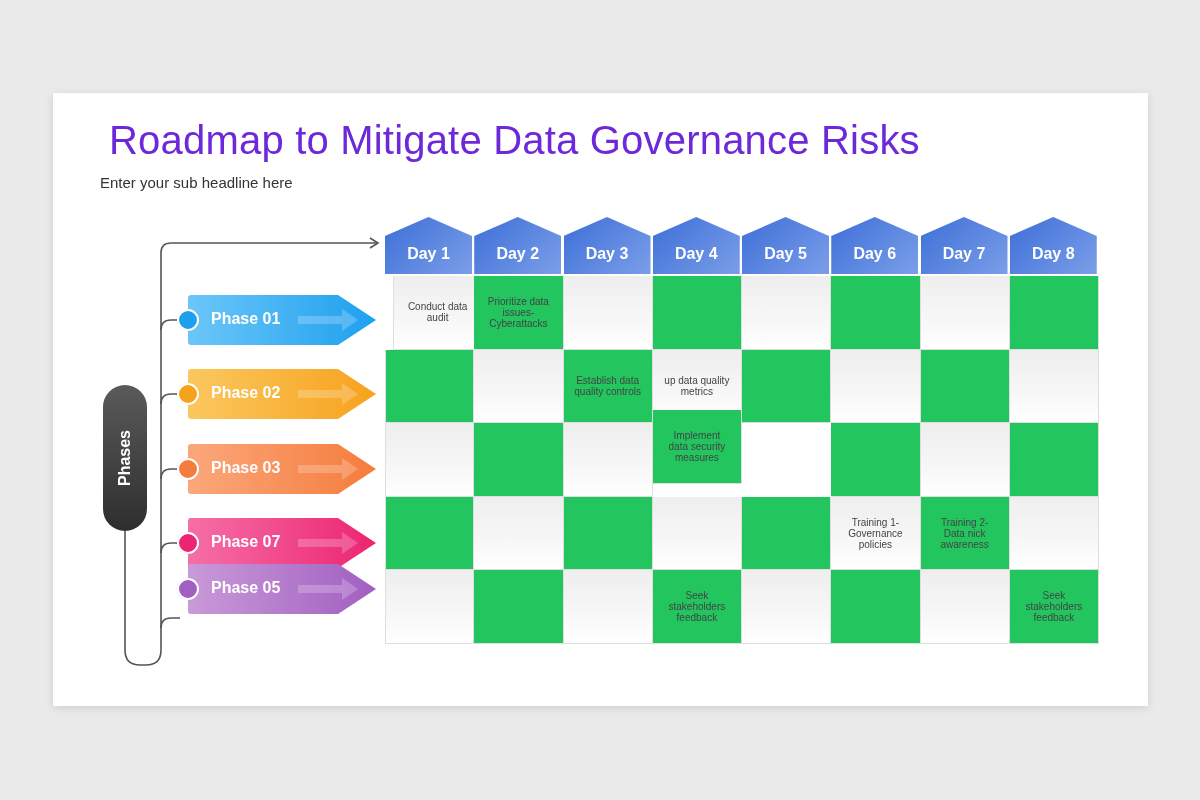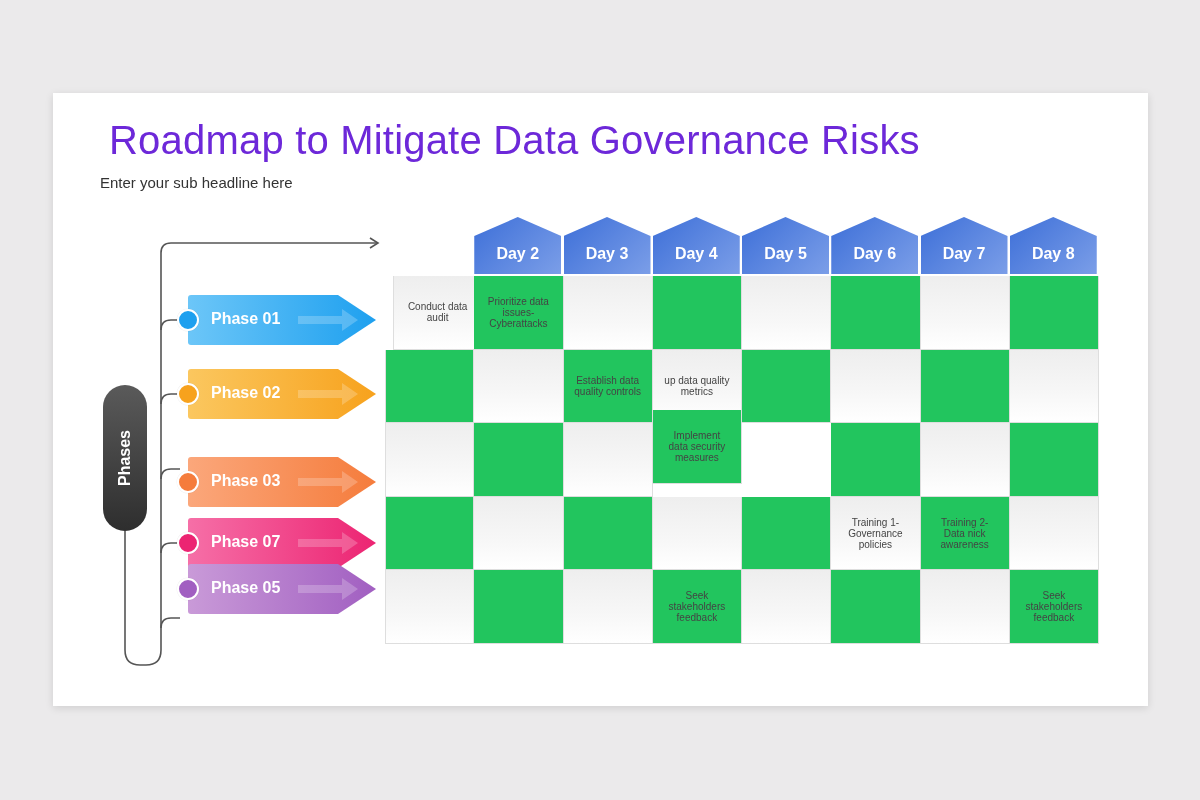--- a/index.html
+++ b/index.html
@@ -66,21 +66,21 @@
       <div class="label">Phase 01</div>
     </div>
     <div class="phase" style="top: 369px;">
       <div class="arrow-shape" style="background:linear-gradient(90deg,#fbc75f,#f7a21d)"></div>
       <svg class="ghost" viewBox="0 0 60 22">
         <path d="M0 7 H44 V0 L60 11 L44 22 V15 H0 Z" fill="#fff"></path>
       </svg>
       <div class="dot" style="background:#f7a21d"></div>
       <div class="label">Phase 02</div>
     </div>
-    <div class="phase" style="top: 444px; margin-top: 13px;">
+    <div class="phase" style="top: 444px;">
       <div class="arrow-shape" style="background:linear-gradient(90deg,#fba77b,#f57c3c)"></div>
       <svg class="ghost" viewBox="0 0 60 22">
         <path d="M0 7 H44 V0 L60 11 L44 22 V15 H0 Z" fill="#fff"></path>
       </svg>
       <div class="dot" style="background:#f57c3c"></div>
       <div class="label">Phase 03</div>
     </div>
     <div class="phase" style="top: 518px;">
       <div class="arrow-shape" style="background:linear-gradient(90deg,#f66fa7,#ec2472)"></div>
       <svg class="ghost" viewBox="0 0 60 22">
@@ -93,20 +93,24 @@
       <div class="arrow-shape" style="background:linear-gradient(90deg,#c99ad8,#a15fc1)"></div>
       <svg class="ghost" viewBox="0 0 60 22">
         <path d="M0 7 H44 V0 L60 11 L44 22 V15 H0 Z" fill="#fff"></path>
       </svg>
       <div class="dot" style="background:#a15fc1"></div>
       <div class="label">Phase 05</div>
     </div>
   </div>
 
 <div class="days" id="days">
+    <div class="day" style="left: 0px;">
+      <div class="house"></div>
+      <div class="dlabel">Day 1</div>
+    </div>
     <div class="day" style="left: 89.25px;">
       <div class="house"></div>
       <div class="dlabel">Day 2</div>
     </div>
     <div class="day" style="left: 178.5px;">
       <div class="house"></div>
       <div class="dlabel">Day 3</div>
     </div>
     <div class="day" style="left: 267.75px;">
       <div class="house"></div>

